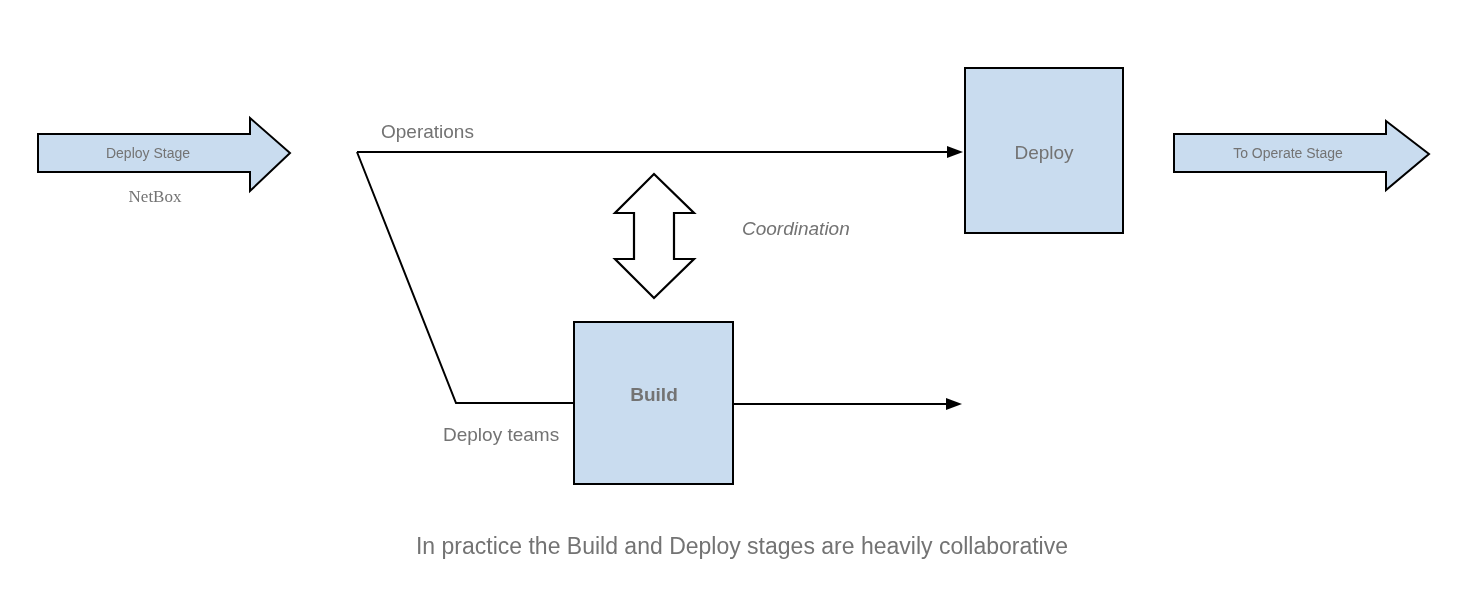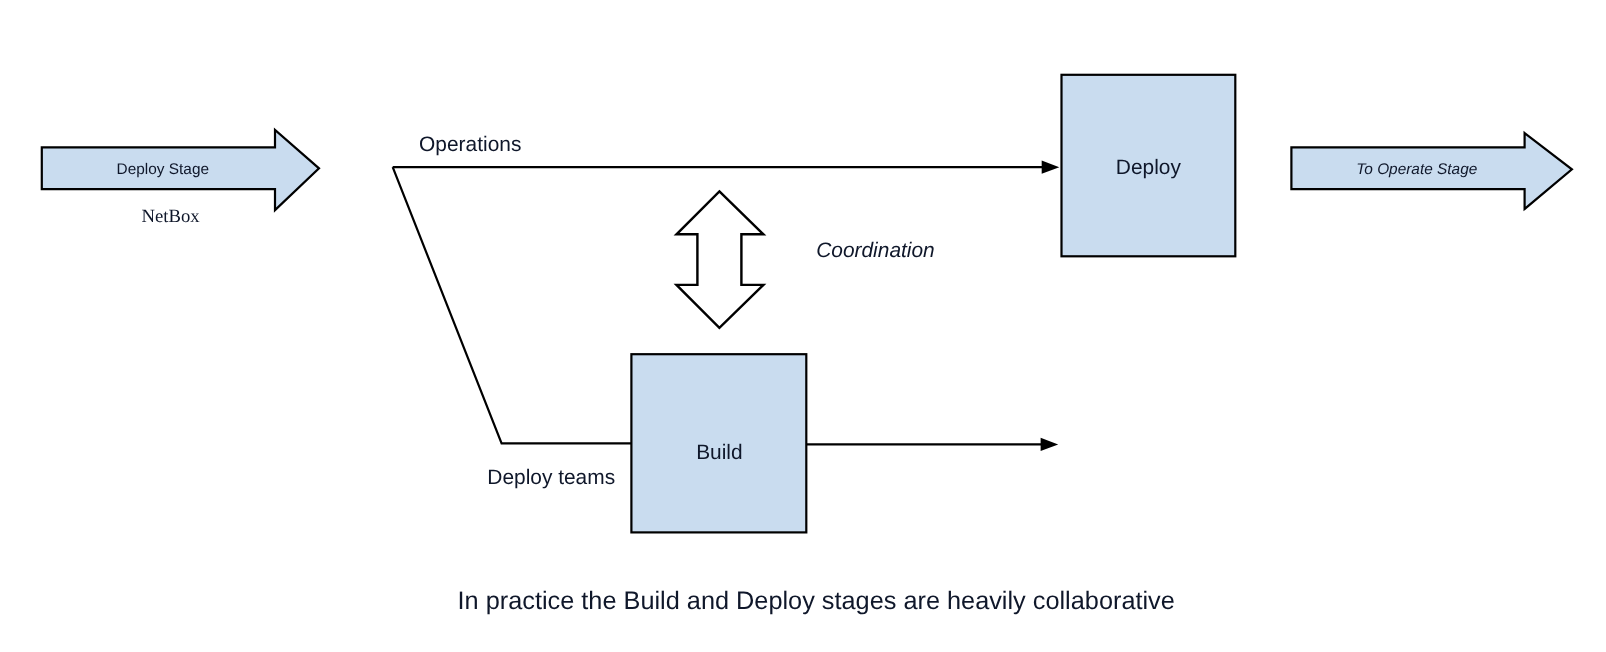--- a/index.html
+++ b/index.html
@@ -46,21 +46,21 @@
     stroke-linejoin: miter;
     stroke-linecap: butt;
   }
   .arrow-head-solid {
     fill: #000000;
     stroke: none;
   }
   .lbl {
     position: absolute;
     white-space: nowrap;
-    color: #0f172a;
+    color: #737373;
     line-height: 1;
   }
   .lbl-in-shape {
     font-size: 14px;
     text-align: center;
   }
   .lbl-box {
     font-size: 19px;
   }
   .lbl-edge {
@@ -106,27 +106,27 @@
     <path class="conn-line" d="M 733,404 L 956,404"></path>
     <polygon class="arrow-head-solid" points="962,404 946,398 946,410"></polygon>
 
     <polygon class="shape-hollow" points="654,174 694,213 674,213 674,259 694,259 654,298 615,259 634,259 634,213 615,213"></polygon>
   </svg>
 
   <div class="lbl lbl-in-shape center-x" style="left:148px; top:146px;">Deploy Stage</div>
 
   <div class="lbl lbl-sub center-x" style="left:155px; top:188px;font-family:Liberation Serif, serif;">NetBox</div>
 
-  <div class="lbl lbl-in-shape center-x" style="left:1288px; top:146px;font-style:italic;">To Operate Stage</div>
+  <div class="lbl lbl-in-shape center-x" style="left:1288px; top:146px;">To Operate Stage</div>
 
   <div class="lbl lbl-edge" style="left:381px; top:122px;">Operations</div>
 
   <div class="lbl lbl-edge" style="left:443px; top:425px;">Deploy teams</div>
 
   <div class="lbl lbl-italic" style="left:742px; top:219px;font-style:italic;">Coordination</div>
 
   <div class="lbl lbl-box center-x" style="left:1044px; top:143px;">Deploy</div>
 
-  <div class="lbl lbl-box center-x" style="left:654px; top:402px;">Build</div>
+  <div class="lbl lbl-box center-x" style="left:654px; top:385px;font-weight:bold;">Build</div>
 
   <div class="lbl lbl-caption center-x" style="left:726px; top:535px;">In practice the Build and Deploy stages are heavily collaborative</div>
 
 </div>
 
 </body></html>

